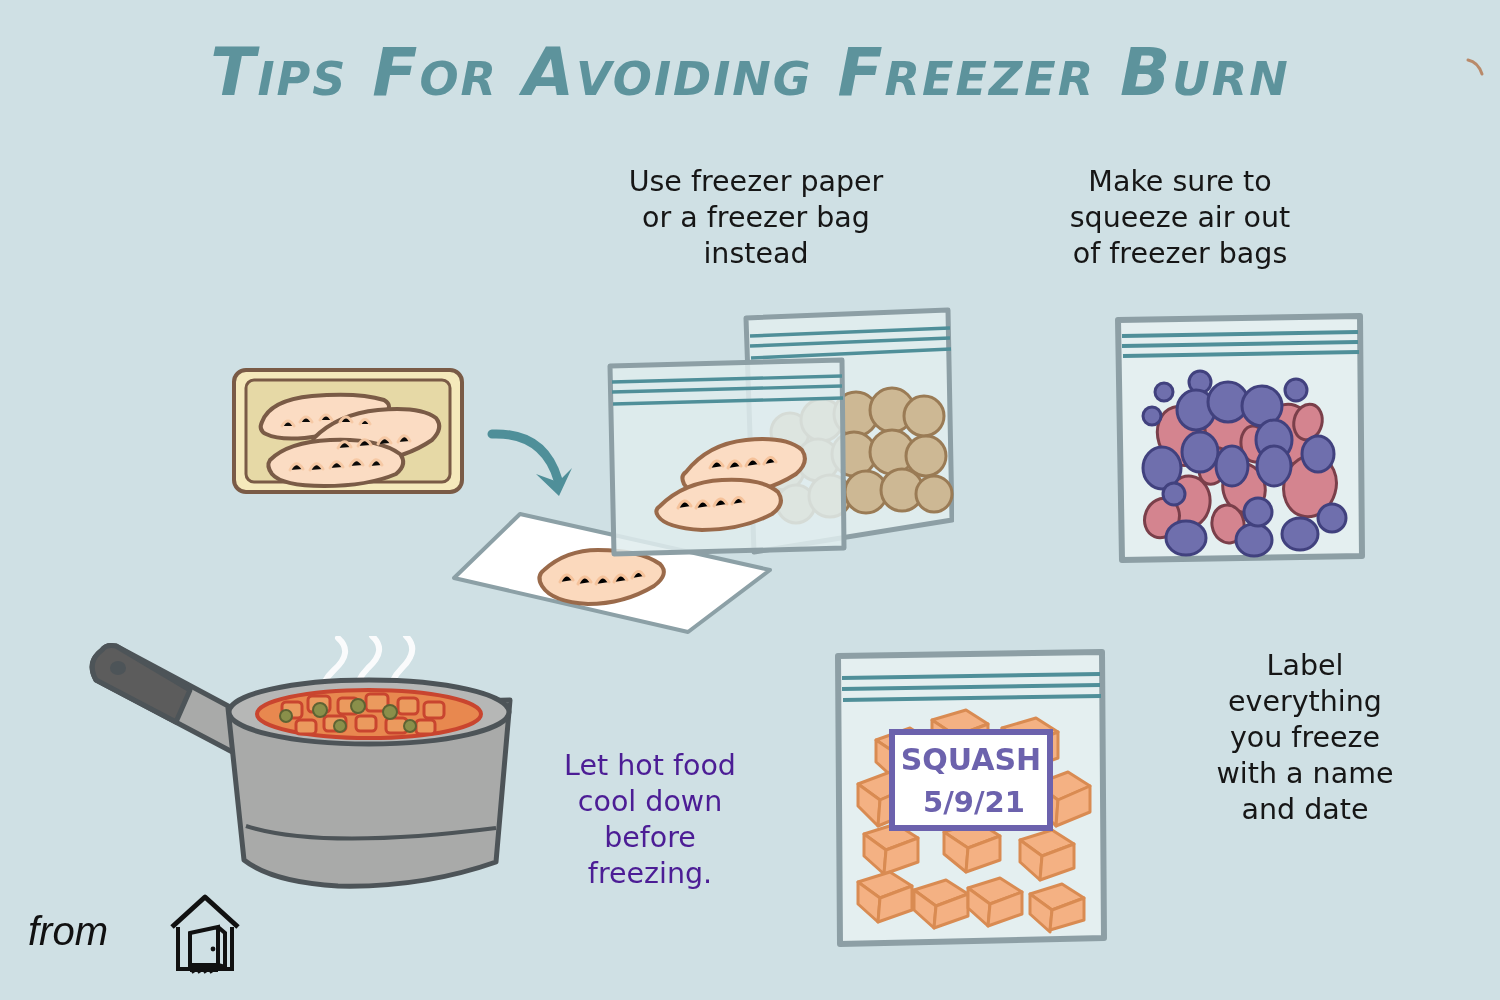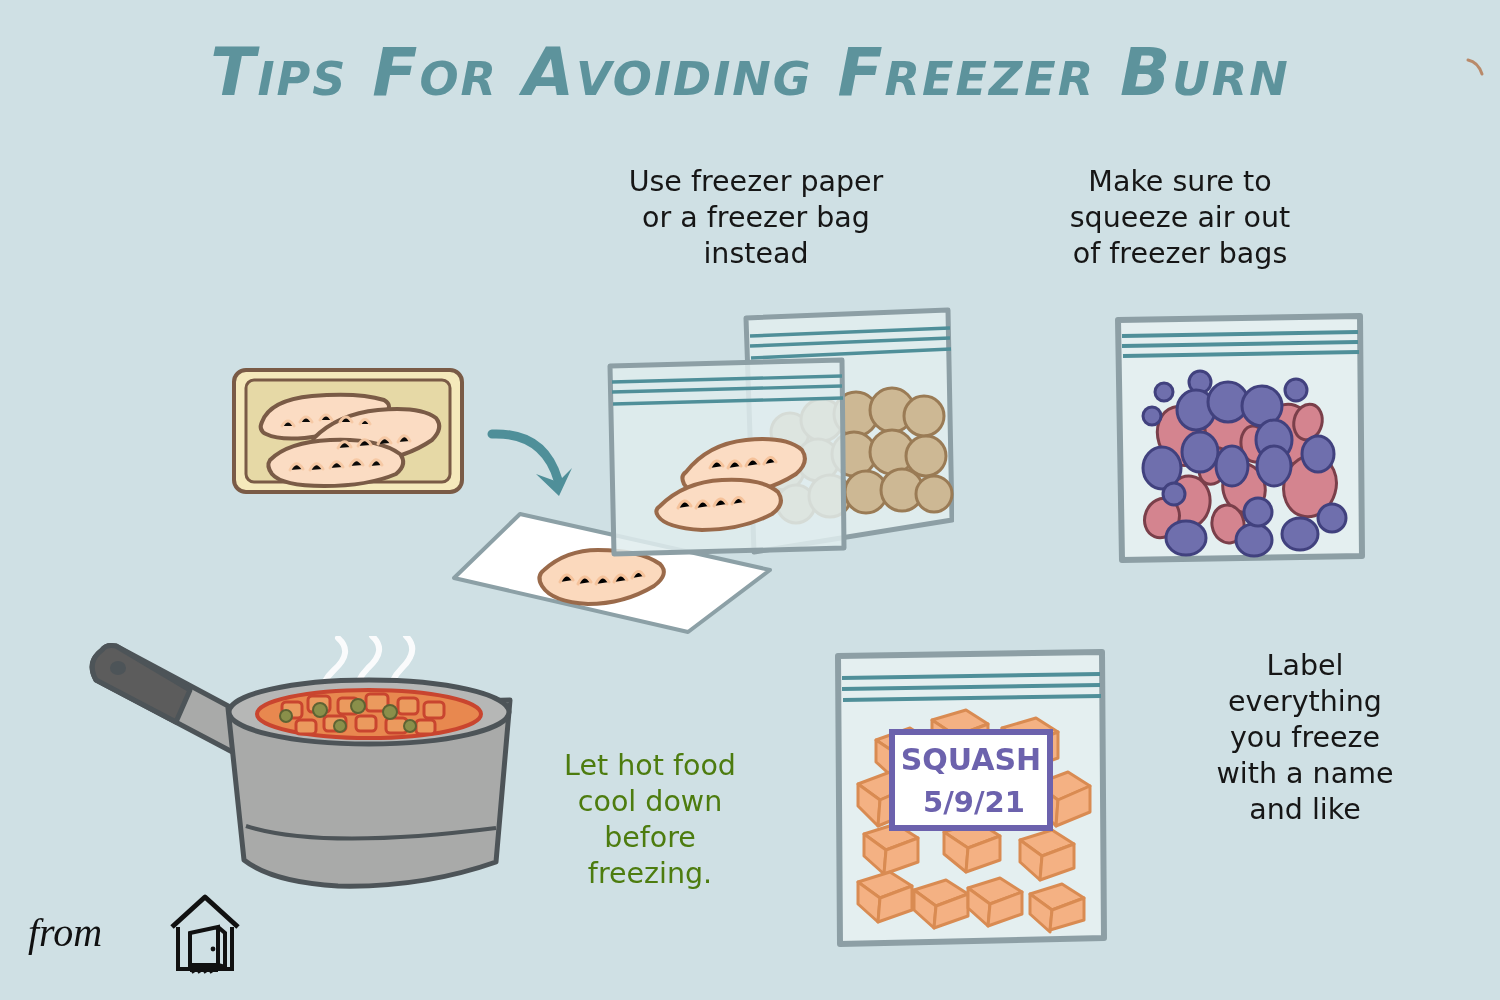--- a/index.html
+++ b/index.html
@@ -39,21 +39,21 @@
   #cap-remove{left:100px;top:164px;width:400px;}
   #cap-paper {left:586px;top:164px;width:340px;}
   #cap-squeeze{left:1020px;top:164px;width:320px;}
   #cap-cool  {left:520px;top:748px;width:260px;}
   #cap-label {left:1180px;top:648px;width:250px;}
 
   
   .logo{position:absolute;left:28px;top:893px;width:330px;height:80px;}
   .logo .from{
     position:absolute;left:0;top:16px;
-    font-family:Liberation Serif, serif;
+    font-family:Liberation Sans, sans-serif;
     font-style:italic;font-size:40px;color:#111;
   }
   .logo .house{position:absolute;left:140px;top:0px;}
   .logo .wordmark{position:absolute;left:222px;top:2px;width:120px;}
   .logo .the{
     font-family:"DejaVu Serif","Liberation Serif",serif;
     font-size:22px;color:#111;display:block;line-height:22px;
   }
   .logo .spruce{
     font-family:"DejaVu Serif","Liberation Serif",serif;
@@ -83,29 +83,29 @@
 <div id="stage">
 
   <div class="title" style="color: rgb(93, 147, 156);">Tips For Avoiding Freezer Burn</div>
 
   <div class="caption" id="cap-squeeze" style="color: rgb(22, 22, 22);">Make sure to
 squeeze air out
 of freezer bags</div>
   <div class="caption" id="cap-paper" style="color: rgb(22, 22, 22);">Use freezer paper
 or a freezer bag
 instead</div>
-  <div class="caption" id="cap-cool" style="color: #4d7c0f;">Let hot food
+  <div class="caption" id="cap-cool" style="color: #4c1d95;">Let hot food
 cool down
 before
 freezing.</div>
   <div class="caption" id="cap-label" style="color: rgb(22, 22, 22);">Label
 everything
 you freeze
 with a name
-and like</div>
+and date</div>
 
   <div class="art" id="art-tray">
     <svg width="240" height="140" viewBox="0 0 240 140">
       <g stroke="#7a5b46" stroke-width="4" stroke-linejoin="round" fill="none">
         <rect x="6" y="8" width="228" height="122" rx="12" fill="#f5e9bb"></rect>
         <rect x="18" y="18" width="204" height="102" rx="8" fill="#e6d9a6" stroke-width="3"></rect>
       </g>
       <g fill="#fbdcc3" stroke="#7a5b46" stroke-width="4" stroke-linejoin="round">
         <path d="M34 60 Q42 38 84 34 Q130 30 156 38 Q166 44 156 52 Q130 68 92 74 Q54 80 38 72 Q30 68 34 60 Z"></path>
         <path d="M86 76 Q110 52 150 48 Q192 44 208 56 Q216 66 204 78 Q178 96 140 100 Q100 104 88 92 Q82 84 86 76 Z"></path>

